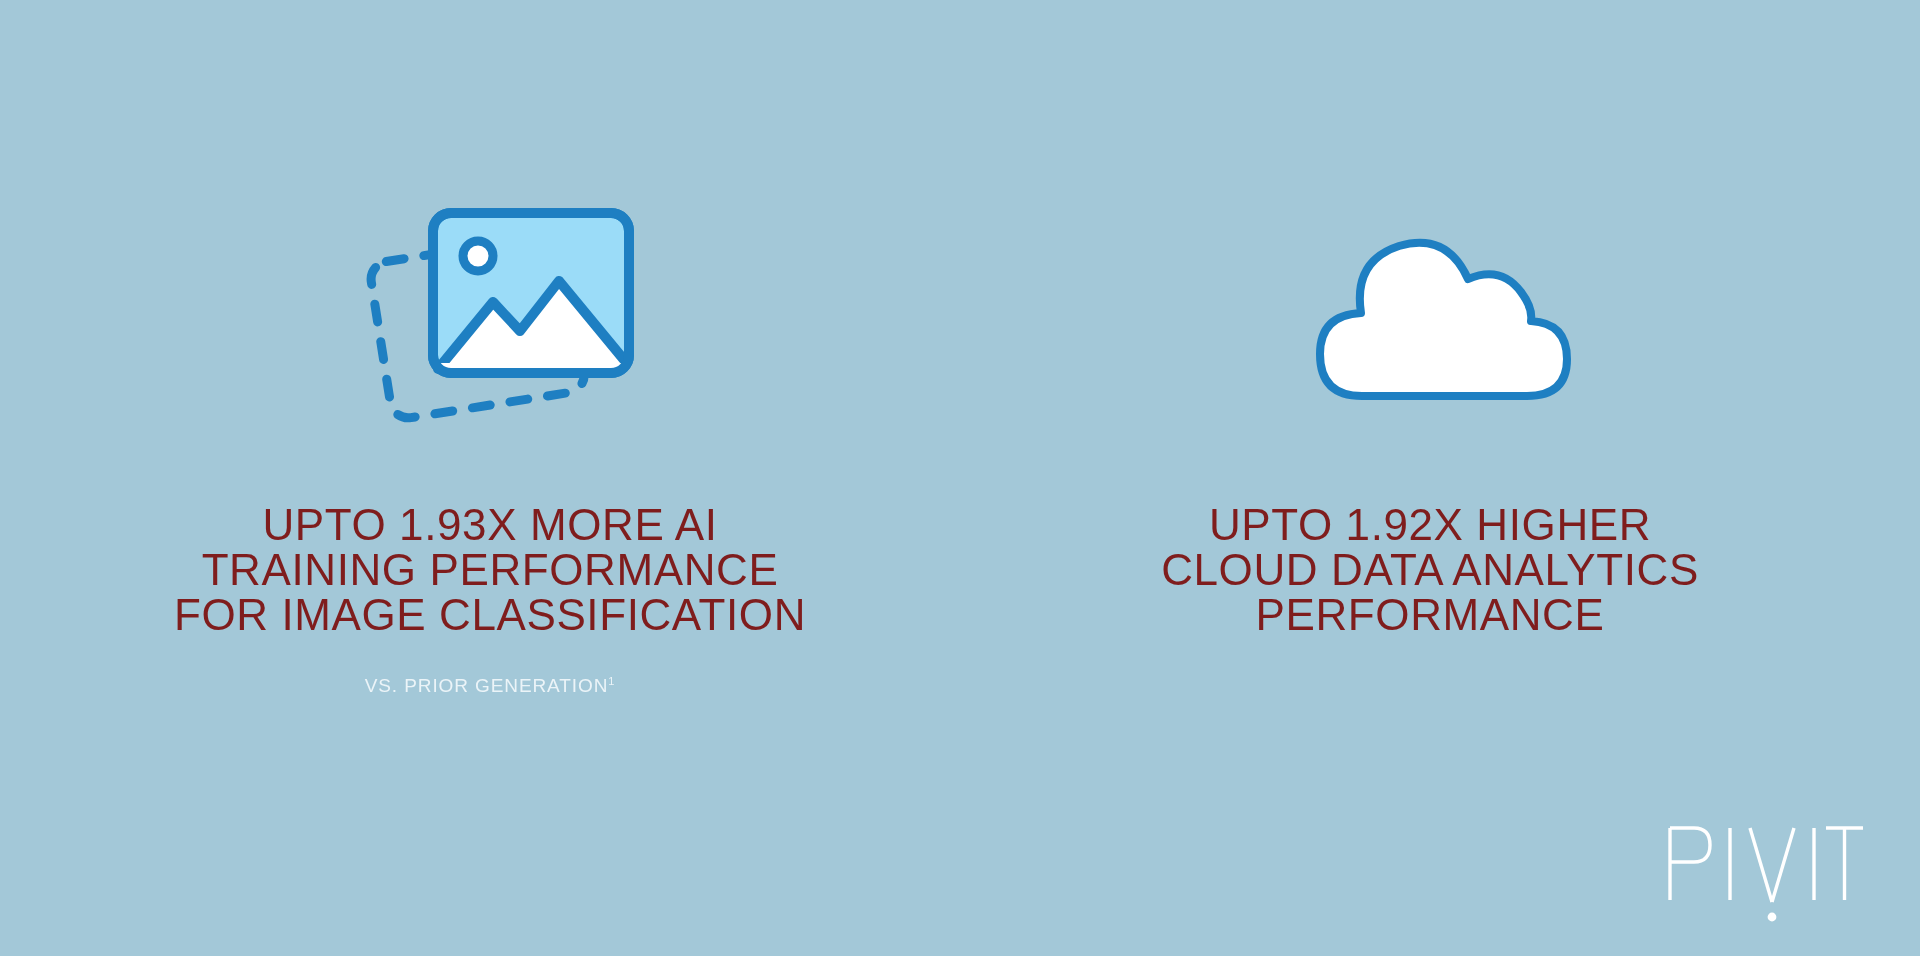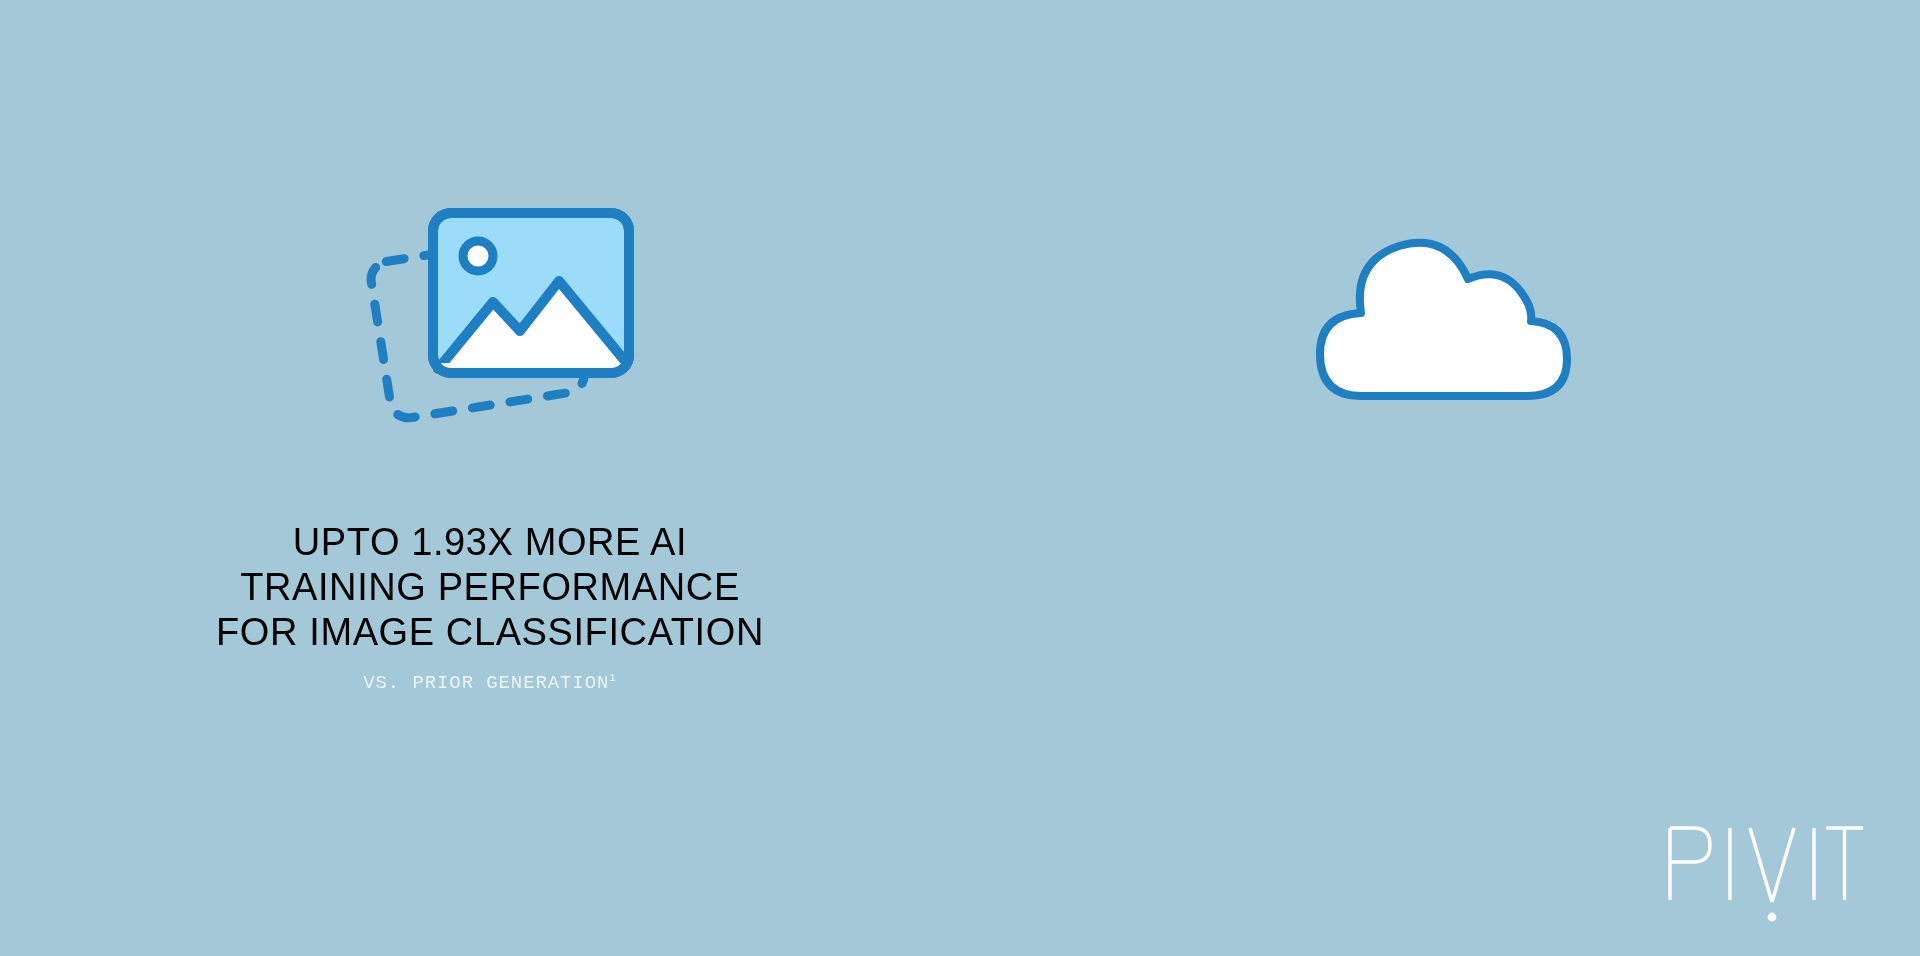--- a/index.html
+++ b/index.html
@@ -47,42 +47,41 @@
 
   .icon-wrap {
     height: 330px;
     display: flex;
     align-items: center;
     justify-content: center;
     margin-top: 150px;
   }
 
   .headline {
-    color: #000000;
-    font-size: 38px;
+    color: #7f1d1d;
+    font-size: 44px;
     line-height: 45px;
     letter-spacing: 0.6px;
     text-align: center;
     font-weight: 300;
     text-transform: uppercase;
     white-space: pre-line;
-    margin-top: 40px;
+    margin-top: 22px;
   }
 
   .subline {
     color: #f2f8fb;
     font-size: 19px;
     line-height: 24px;
     letter-spacing: 0.9px;
     text-align: center;
     font-weight: 300;
     text-transform: uppercase;
-    margin-top: 16px;
+    margin-top: 37px;
     opacity: 0.92;
-    font-family: Liberation Mono, monospace;
   }
 
   .subline sup {
     font-size: 11px;
     vertical-align: super;
     line-height: 0;
   }
 
   .logo {
     position: absolute;
@@ -143,20 +142,23 @@
                    Q78 66 124 51
                    Q172 37 193 84
                    Q226 70 246 97
                    Q258 113 256 126
                    Q292 128 292 164
                    Q292 201 252 201
                    Z" fill="#ffffff" stroke="#1e7fc2" stroke-width="8" stroke-linejoin="round"></path>
         </svg>
       </div>
 
+      <div class="headline">UPTO 1.92X HIGHER
+CLOUD DATA ANALYTICS
+PERFORMANCE</div>
 
 
     </div>
 
   </div>
 
   <div class="logo">
     <svg width="210" height="110" viewBox="0 0 210 110">
       <g fill="none" stroke="#ffffff" stroke-width="3.4" stroke-linecap="butt">
 

